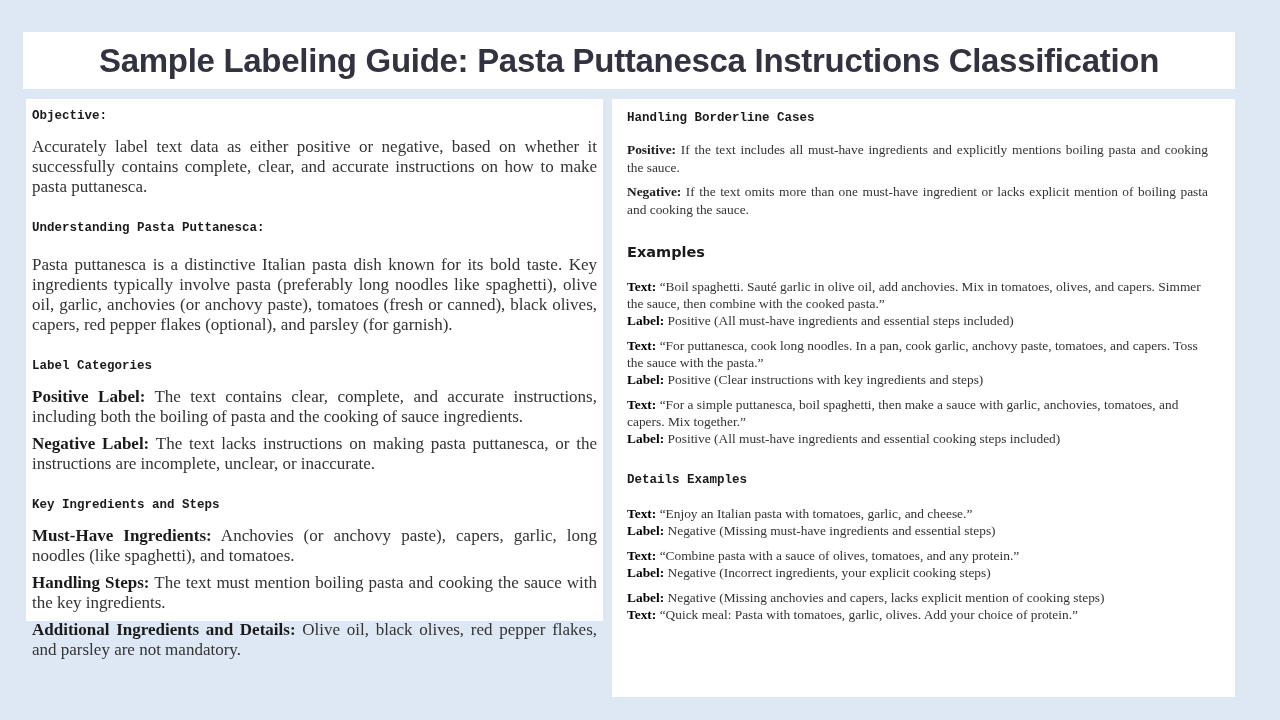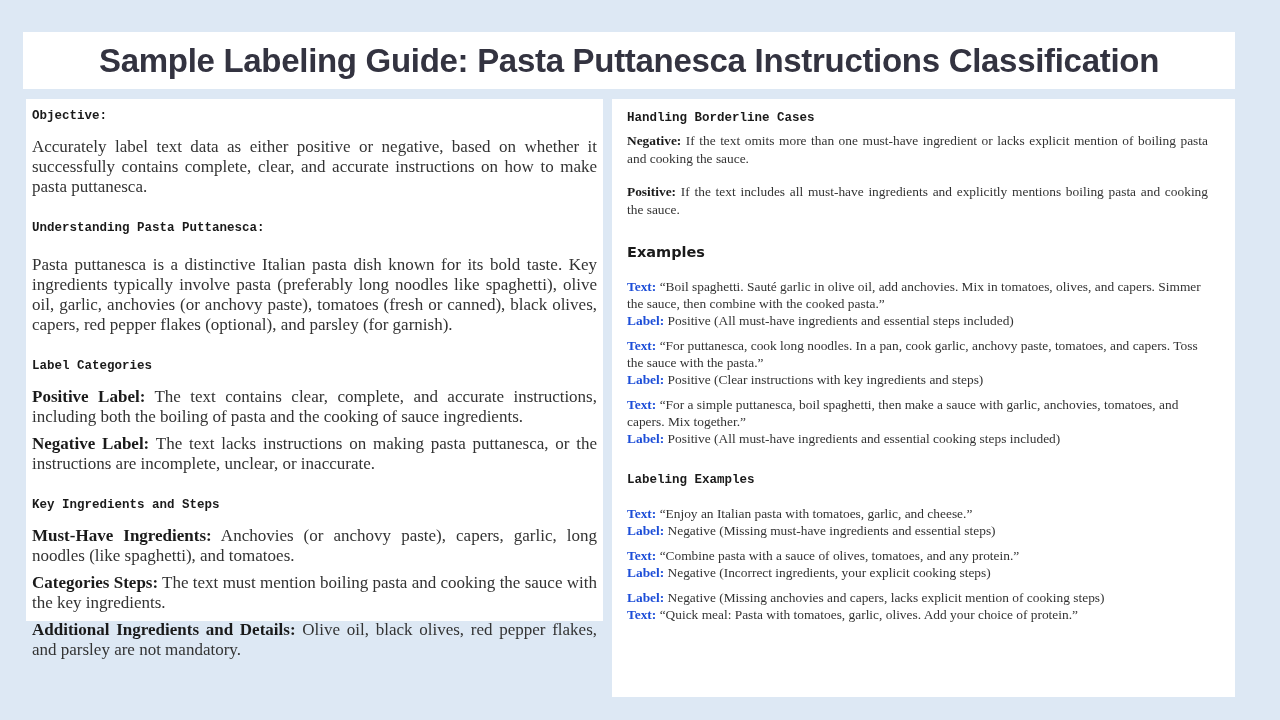--- a/index.html
+++ b/index.html
@@ -30,21 +30,21 @@
   }
   .big-head {
     font-family: "DejaVu Sans", sans-serif; font-weight: bold; font-size: 14.5px; color: #1a1a1a; margin: 0;
   }
   p.body {
     font-size: 17px; line-height: 20px; margin: 0; color: #333;
     text-align: justify;
   }
   p.body b { color: #1a1a1a; }
   .ex { font-size: 13.4px; line-height: 17px; margin: 0; color: #333; }
-  .ex b { color: #1d4ed8; }
+  .ex b { color: #000000; }
   .rp p.body { font-size: 13.4px; line-height: 17.5px; }
 </style>
 </head>
 <body>
 
 <div class="title-bar">
   <h1>Sample Labeling Guide: Pasta Puttanesca Instructions Classification</h1>
 </div>
 
 <div class="panel left">
@@ -53,45 +53,45 @@
 
   <h3 class="sec-head" style="margin-top:24px;">Understanding Pasta Puttanesca:</h3>
   <p class="body" style="margin-top:20px;">Pasta puttanesca is a distinctive Italian pasta dish known for its bold taste. Key ingredients typically involve pasta (preferably long noodles like spaghetti), olive oil, garlic, anchovies (or anchovy paste), tomatoes (fresh or canned), black olives, capers, red pepper flakes (optional), and parsley (for garnish).</p>
 
   <h3 class="sec-head" style="margin-top:24px;">Label Categories</h3>
   <p class="body" style="margin-top:14px;"><b>Positive Label:</b> <span>The text contains clear, complete, and accurate instructions, including both the boiling of pasta and the cooking of sauce ingredients.</span></p>
   <p class="body" style="margin-top:7px;"><b>Negative Label:</b> <span>The text lacks instructions on making pasta puttanesca, or the instructions are incomplete, unclear, or inaccurate.</span></p>
 
   <h3 class="sec-head" style="margin-top:24px;">Key Ingredients and Steps</h3>
   <p class="body" style="margin-top:14px;"><b>Must-Have Ingredients:</b> <span>Anchovies (or anchovy paste), capers, garlic, long noodles (like spaghetti), and tomatoes.</span></p>
-  <p class="body" style="margin-top:7px;"><b>Categories Steps:</b> <span>The text must mention boiling pasta and cooking the sauce with the key ingredients.</span></p>
+  <p class="body" style="margin-top:7px;"><b>Handling Steps:</b> <span>The text must mention boiling pasta and cooking the sauce with the key ingredients.</span></p>
   <p class="body" style="margin-top:7px;"><b>Additional Ingredients and Details:</b> <span>Olive oil, black olives, red pepper flakes, and parsley are not mandatory.</span></p>
 </div>
 
 <div class="panel right rp">
   <h3 class="sec-head" style="margin-top:0;">Handling Borderline Cases</h3>
+  <p class="body" style="margin-top:16px;"><b>Positive:</b> <span>If the text includes all must-have ingredients and explicitly mentions boiling pasta and cooking the sauce.</span></p>
   <p class="body" style="margin-top:7px;"><b>Negative:</b> <span>If the text omits more than one must-have ingredient or lacks explicit mention of boiling pasta and cooking the sauce.</span></p>
-  <p class="body" style="margin-top:16px;"><b>Positive:</b> <span>If the text includes all must-have ingredients and explicitly mentions boiling pasta and cooking the sauce.</span></p>
 
   <h2 class="big-head" style="margin-top:26px;">Examples</h2>
 
   <div style="margin-top:18px;">
     <p class="ex"><b>Text:</b> <span>“Boil spaghetti. Sauté garlic in olive oil, add anchovies. Mix in tomatoes, olives, and capers. Simmer the sauce, then combine with the cooked pasta.”</span></p>
     <p class="ex"><b>Label:</b> <span>Positive (All must-have ingredients and essential steps included)</span></p>
   </div>
   <div style="margin-top:8px;">
     <p class="ex"><b>Text:</b> <span>“For puttanesca, cook long noodles. In a pan, cook garlic, anchovy paste, tomatoes, and capers. Toss the sauce with the pasta.”</span></p>
     <p class="ex"><b>Label:</b> <span>Positive (Clear instructions with key ingredients and steps)</span></p>
   </div>
   <div style="margin-top:8px;">
     <p class="ex"><b>Text:</b> <span>“For a simple puttanesca, boil spaghetti, then make a sauce with garlic, anchovies, tomatoes, and capers. Mix together.”</span></p>
     <p class="ex"><b>Label:</b> <span>Positive (All must-have ingredients and essential cooking steps included)</span></p>
   </div>
 
-  <h3 class="sec-head" style="margin-top:26px;">Labeling Examples</h3>
+  <h3 class="sec-head" style="margin-top:26px;">Details Examples</h3>
 
   <div style="margin-top:18px;">
     <p class="ex"><b>Text:</b> <span>“Enjoy an Italian pasta with tomatoes, garlic, and cheese.”</span></p>
     <p class="ex"><b>Label:</b> <span>Negative (Missing must-have ingredients and essential steps)</span></p>
   </div>
   <div style="margin-top:8px;">
     <p class="ex"><b>Text:</b> <span>“Combine pasta with a sauce of olives, tomatoes, and any protein.”</span></p>
     <p class="ex"><b>Label:</b> <span>Negative (Incorrect ingredients, your explicit cooking steps)</span></p>
   </div>
   <div style="margin-top:8px;">

